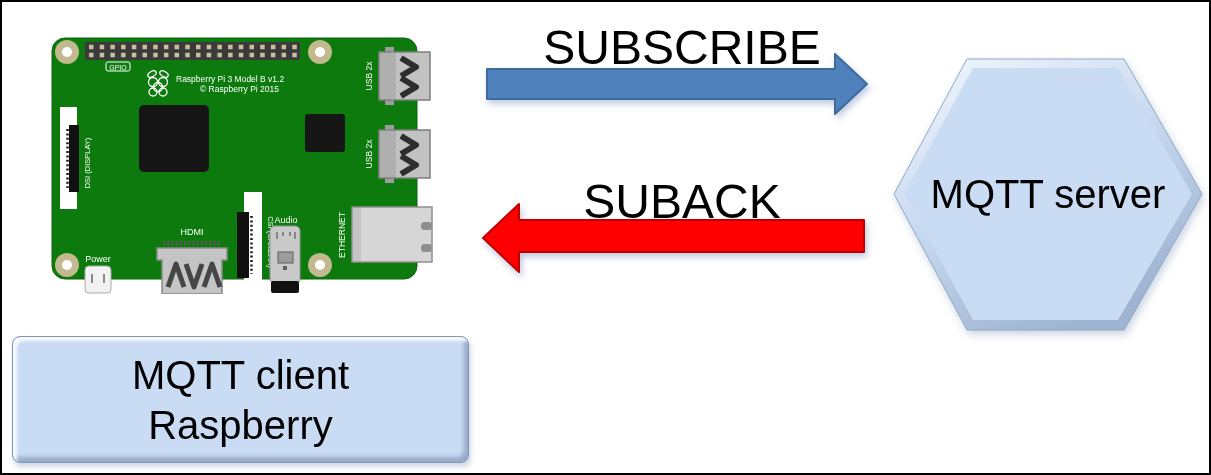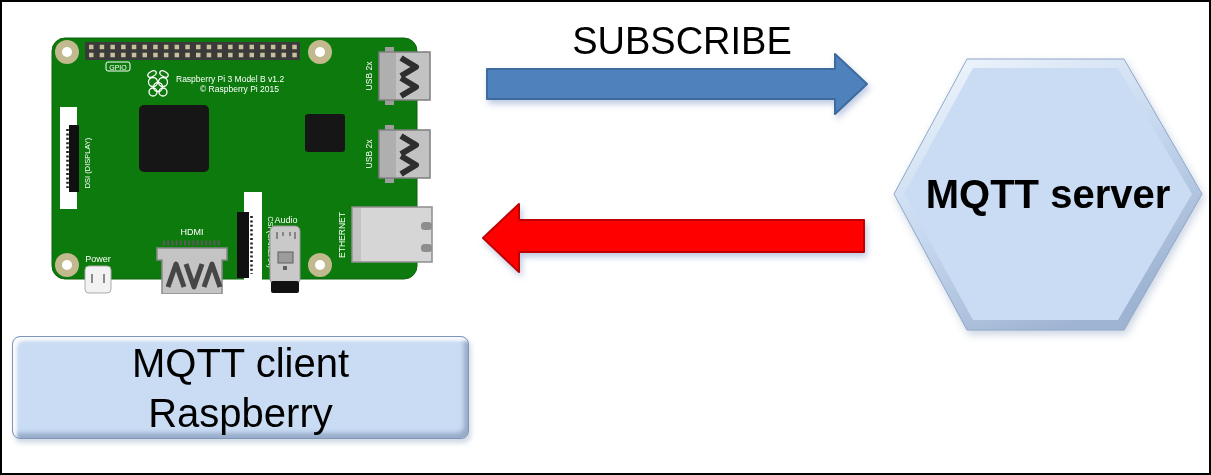--- a/index.html
+++ b/index.html
@@ -13,47 +13,46 @@
     overflow: hidden;
     font-family: "Liberation Sans", sans-serif;
   }
   .abs { position: absolute; }
 
   
   .msg-label {
     position: absolute;
     width: 370px;
     text-align: center;
-    font-size: 38px;
+    font-size: 48px;
     color: #000;
     white-space: nowrap;
   }
 
   
   .arrow-svg { position: absolute; overflow: visible; }
   .arrow-svg polygon { filter: drop-shadow(2px 4px 3px rgba(125,150,195,0.5)); }
 
   
   .hex-svg { position: absolute; overflow: visible; }
   .hex-svg .hex-outer { filter: drop-shadow(2px 4px 4px rgba(140,160,190,0.45)); }
   .hex-label {
     position: absolute;
     display: flex;
     align-items: center;
     justify-content: center;
     font-size: 40px;
     color: #000;
-    font-weight: bold;
   }
 
   
   .client-box {
     position: absolute;
     left: 10px; top: 334px;
-    width: 457px; height: 103px;
+    width: 457px; height: 127px;
     background: #C9DCF4;
     border: 1px solid #7F96B6;
     border-radius: 8px;
     box-shadow:
       inset 4px 4px 3px rgba(255,255,255,0.85),
       inset -4px -5px 4px rgba(110,132,165,0.55),
       2px 4px 5px rgba(140,160,190,0.4);
     display: flex;
     flex-direction: column;
     align-items: center;
@@ -184,20 +183,21 @@
       <text x="295" y="199" text-anchor="middle" font-size="8.5" transform="rotate(-90 295 199)">ETHERNET</text>
     </g>
   </svg>
 
   <div class="msg-label" style="left:495px; top:18px;">SUBSCRIBE</div>
 
   <svg class="arrow-svg" style="left:480px; top:45px;" width="390" height="75" viewBox="0 0 390 75">
     <polygon points="5,22 353,22 353,7 385,37 353,67 353,52 5,52" stroke-width="2" stroke-linejoin="round" stroke="#3D6B9E" fill="#4F81BD"></polygon>
   </svg>
 
+  <div class="msg-label" style="left:495px; top:172px;">SUBACK</div>
 
   <svg class="arrow-svg" style="left:475px; top:195px;" width="392" height="80" viewBox="0 0 392 80">
     <polygon points="387,23 42,23 42,7 6,41 42,75 42,55 387,55" stroke-width="2" stroke-linejoin="round" stroke="#C00000" fill="#FF0000"></polygon>
   </svg>
 
   <svg class="hex-svg" style="left:885px; top:50px;" width="322" height="285" viewBox="0 0 322 285">
     <defs>
       <linearGradient id="hexBevel" x1="0" y1="0" x2="0.55" y2="1">
         <stop offset="0" stop-color="#F3F8FD"></stop>
         <stop offset="0.55" stop-color="#C6D8EF"></stop>

